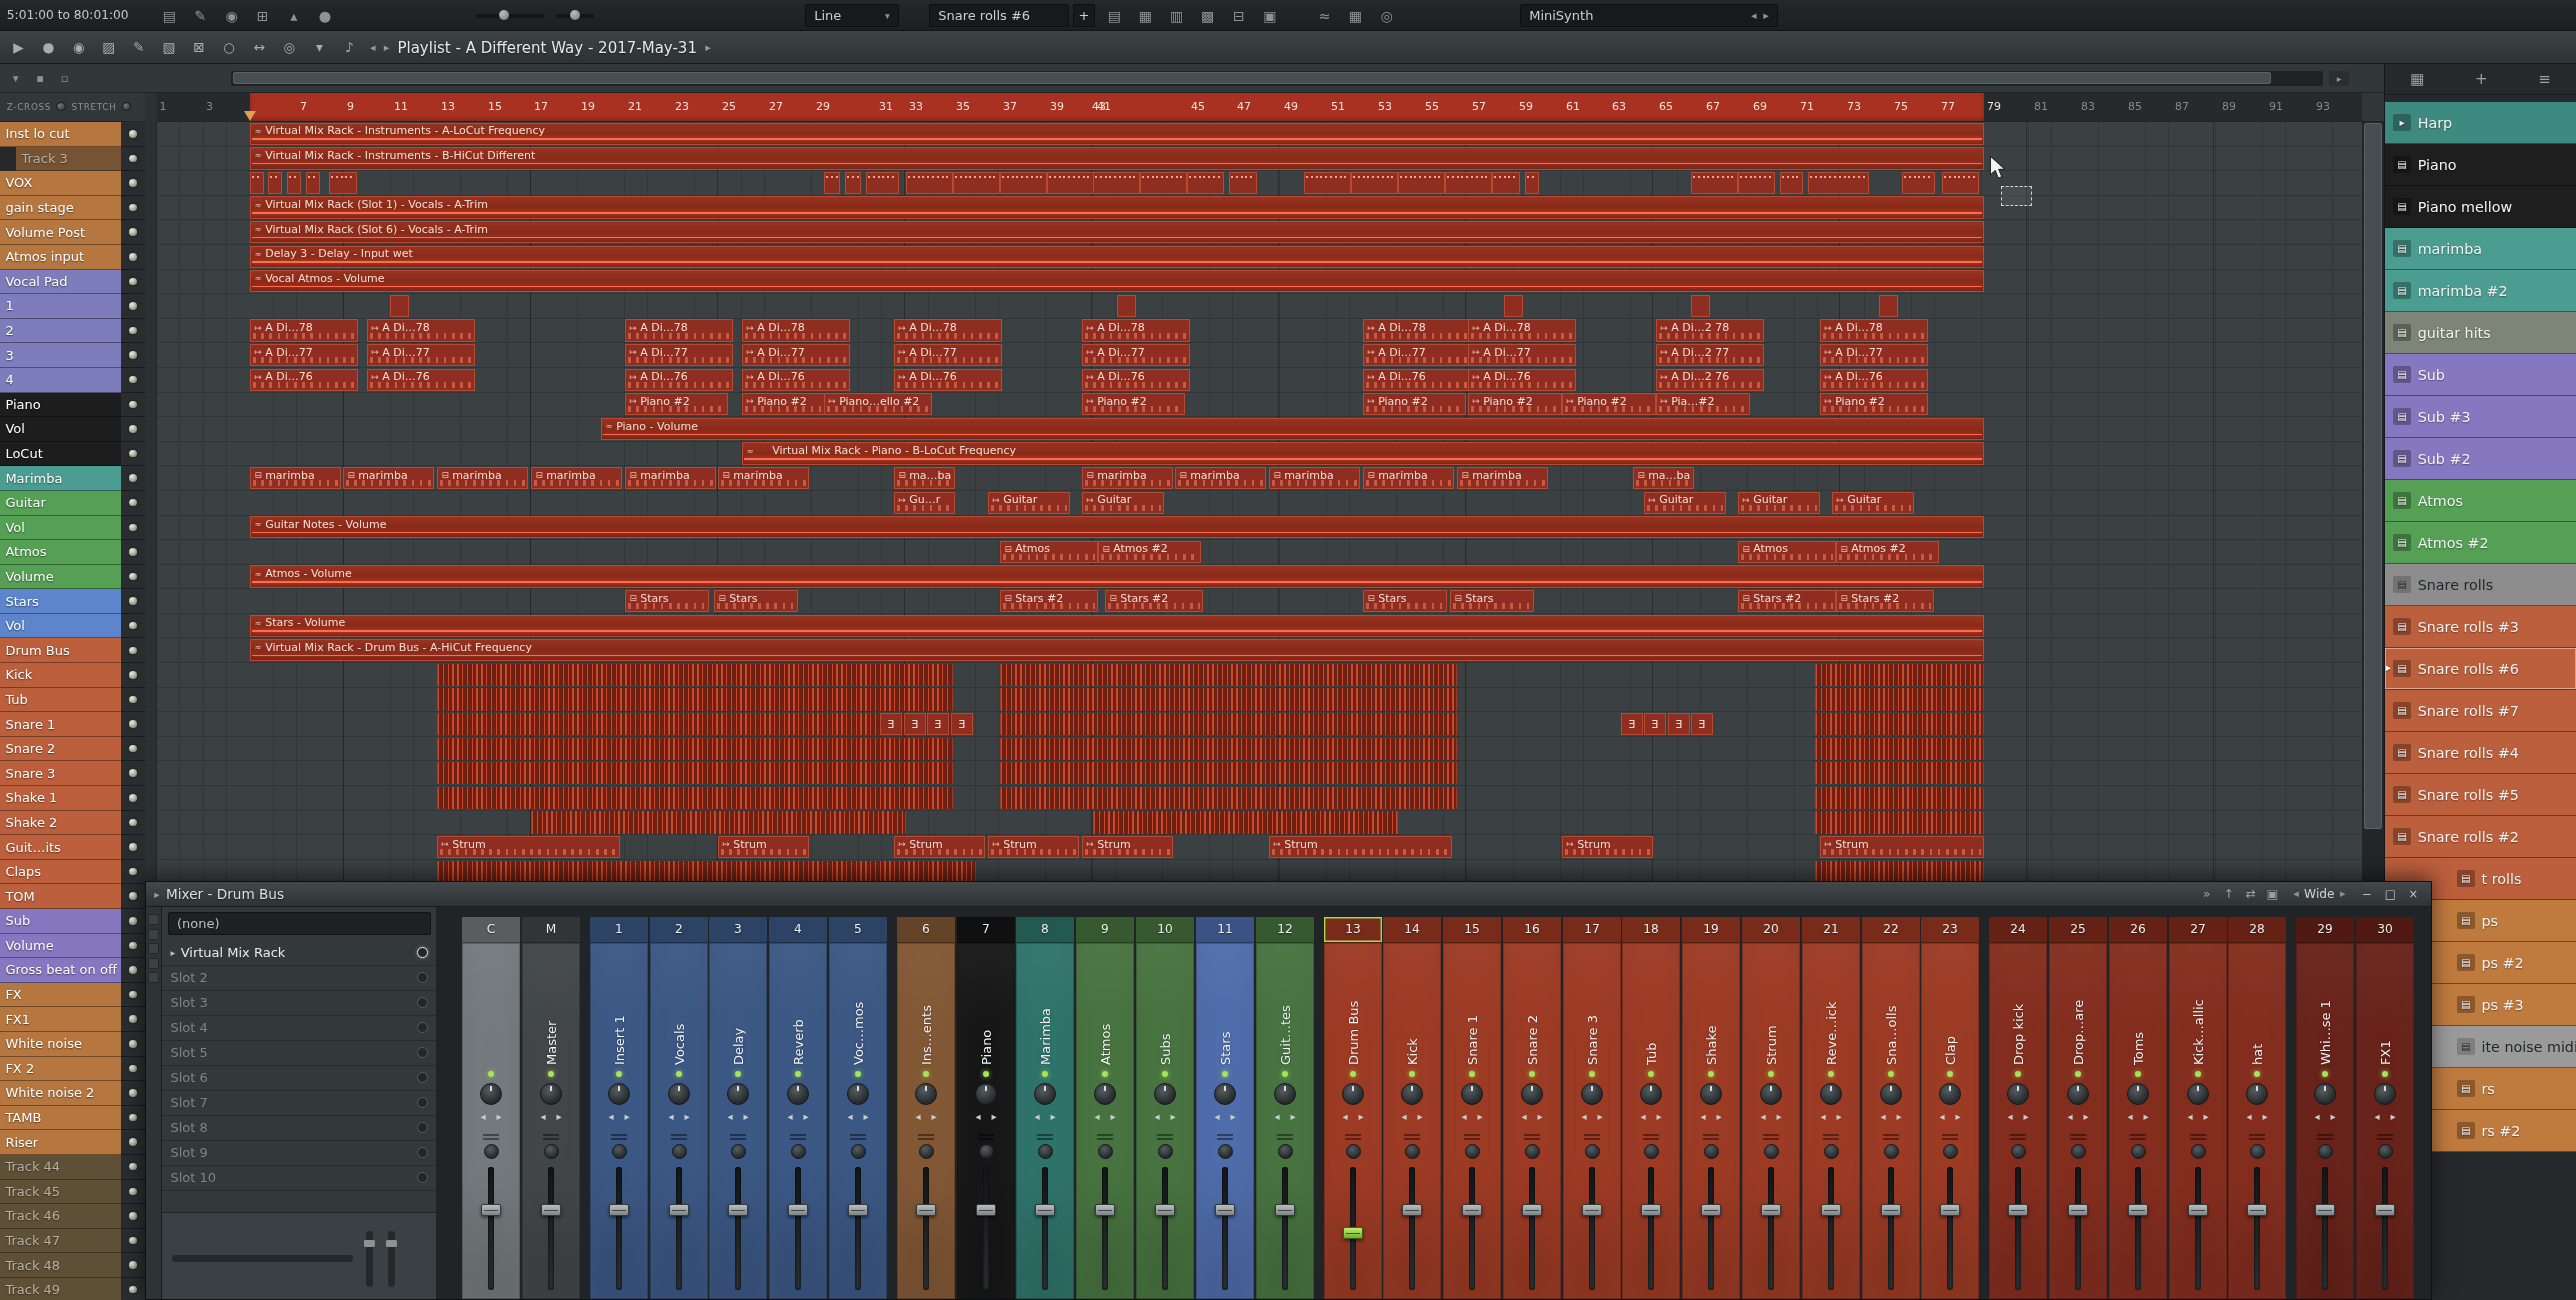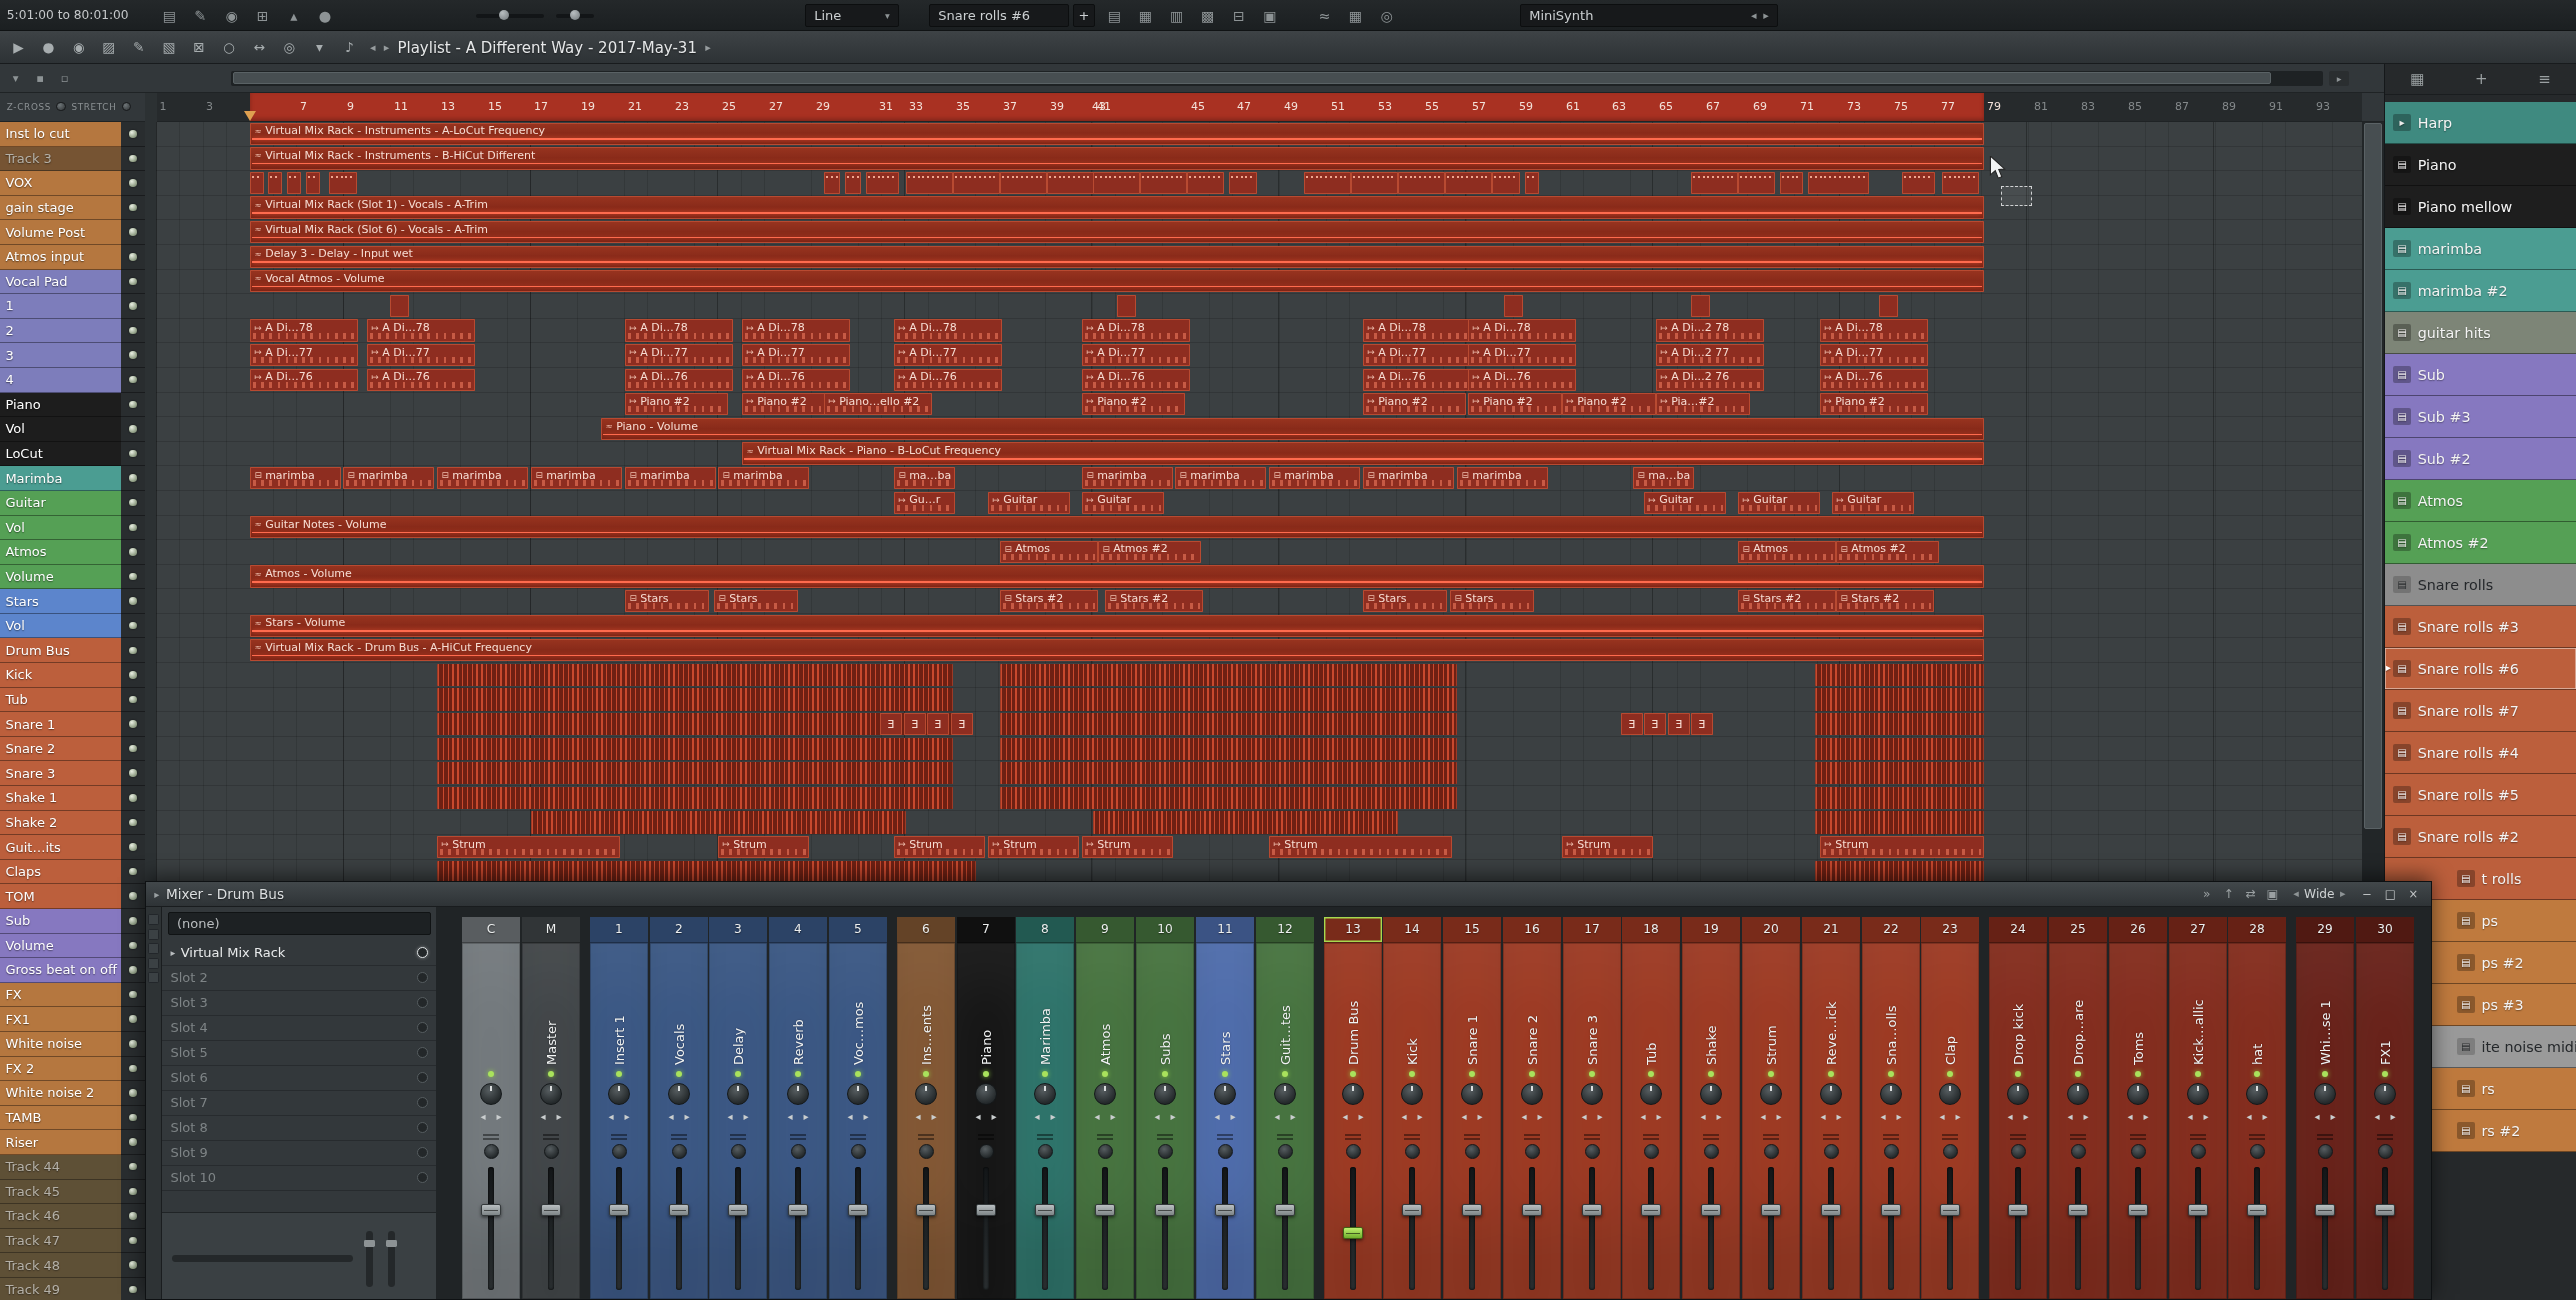--- a/index.html
+++ b/index.html
@@ -351,21 +351,21 @@
     <div id="scorner"></div>
     <div id="gutter"></div>
     <div id="tracklist">
         <div class="trow">
           <div class="tname" style="background: rgb(181, 119, 63);">Inst lo cut</div>
           <div class="tled">
             <div class="tdot"></div>
           </div>
         </div>
         <div class="trow">
-          <div class="tname dim" style="background: rgb(138, 95, 53);">Track 3</div>
+          <div class="tname dim" style="background: rgb(138, 95, 53); margin-left: 16px;">Track 3</div>
           <div class="tled">
             <div class="tdot"></div>
           </div>
         </div>
         <div class="trow">
           <div class="tname" style="background: rgb(181, 119, 63);">VOX</div>
           <div class="tled">
             <div class="tdot"></div>
           </div>
         </div>
@@ -974,21 +974,21 @@
               <div class="chead">
                 <div class="cicon">≈</div>
                 <div style="display: inline;">Piano - Volume</div>
               </div>
             </div>
           </div>
           <div class="grow">
             <div class="clip auto" style="left: 586px; width: 1242px;">
               <div class="chead">
                 <div class="cicon">≈</div>
-                <div style="display: inline;">Virtual Mix Rack - Piano - B-LoCut Frequency</div>
+                <div style="display: inline; margin-left: 15px;">Virtual Mix Rack - Piano - B-LoCut Frequency</div>
               </div>
             </div>
           </div>
           <div class="grow">
             <div class="clip pat" style="left: 94px; width: 91px;">
               <div class="chead">
                 <div class="cicon">⊟</div>
                 <div style="display: inline;">marimba</div>
               </div>
             </div>

